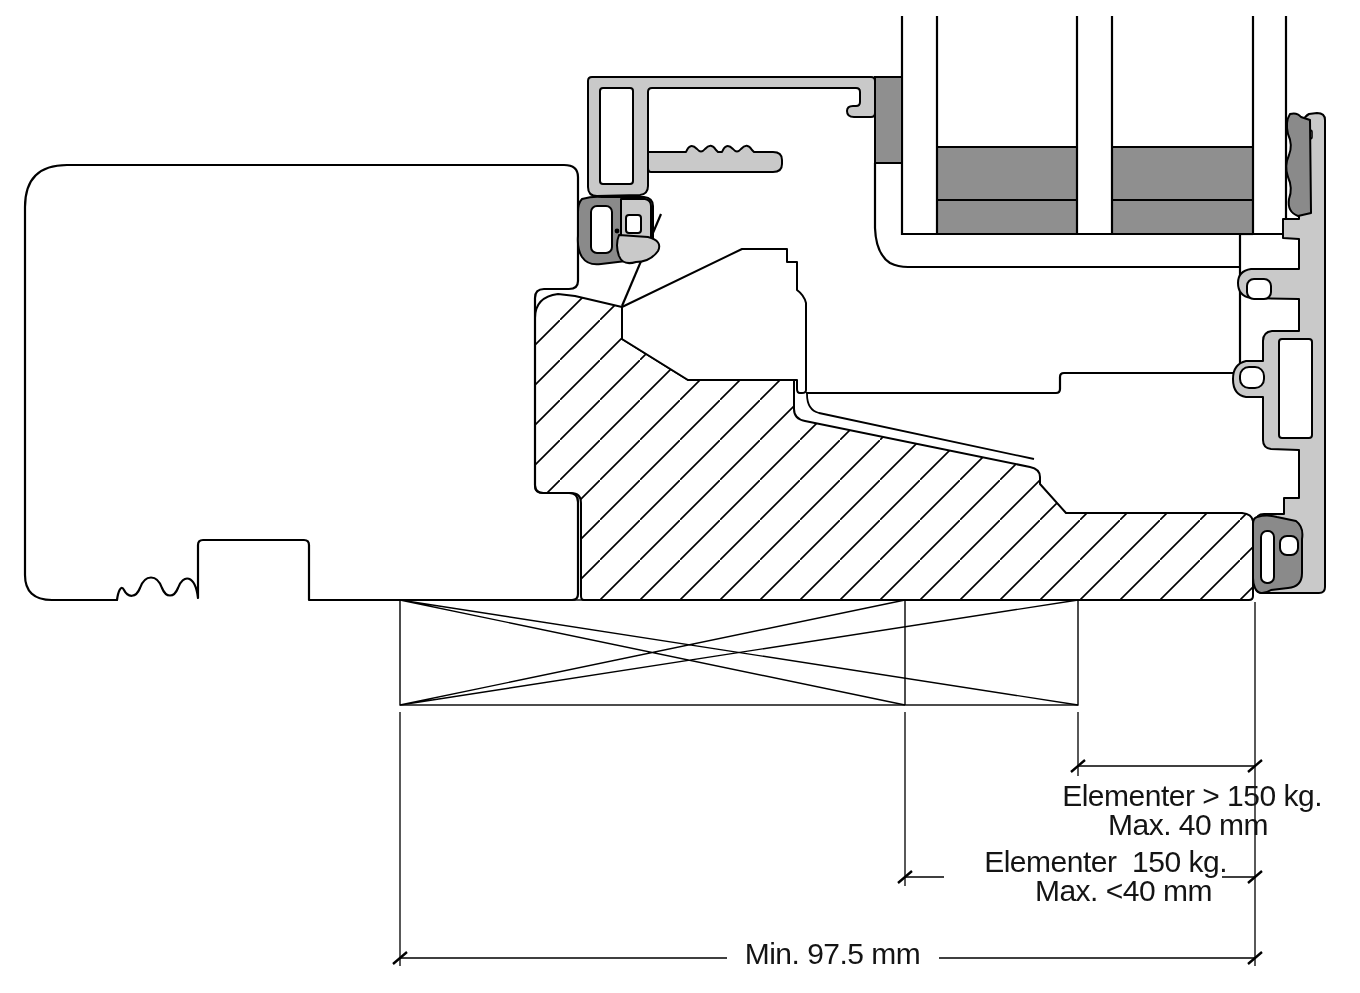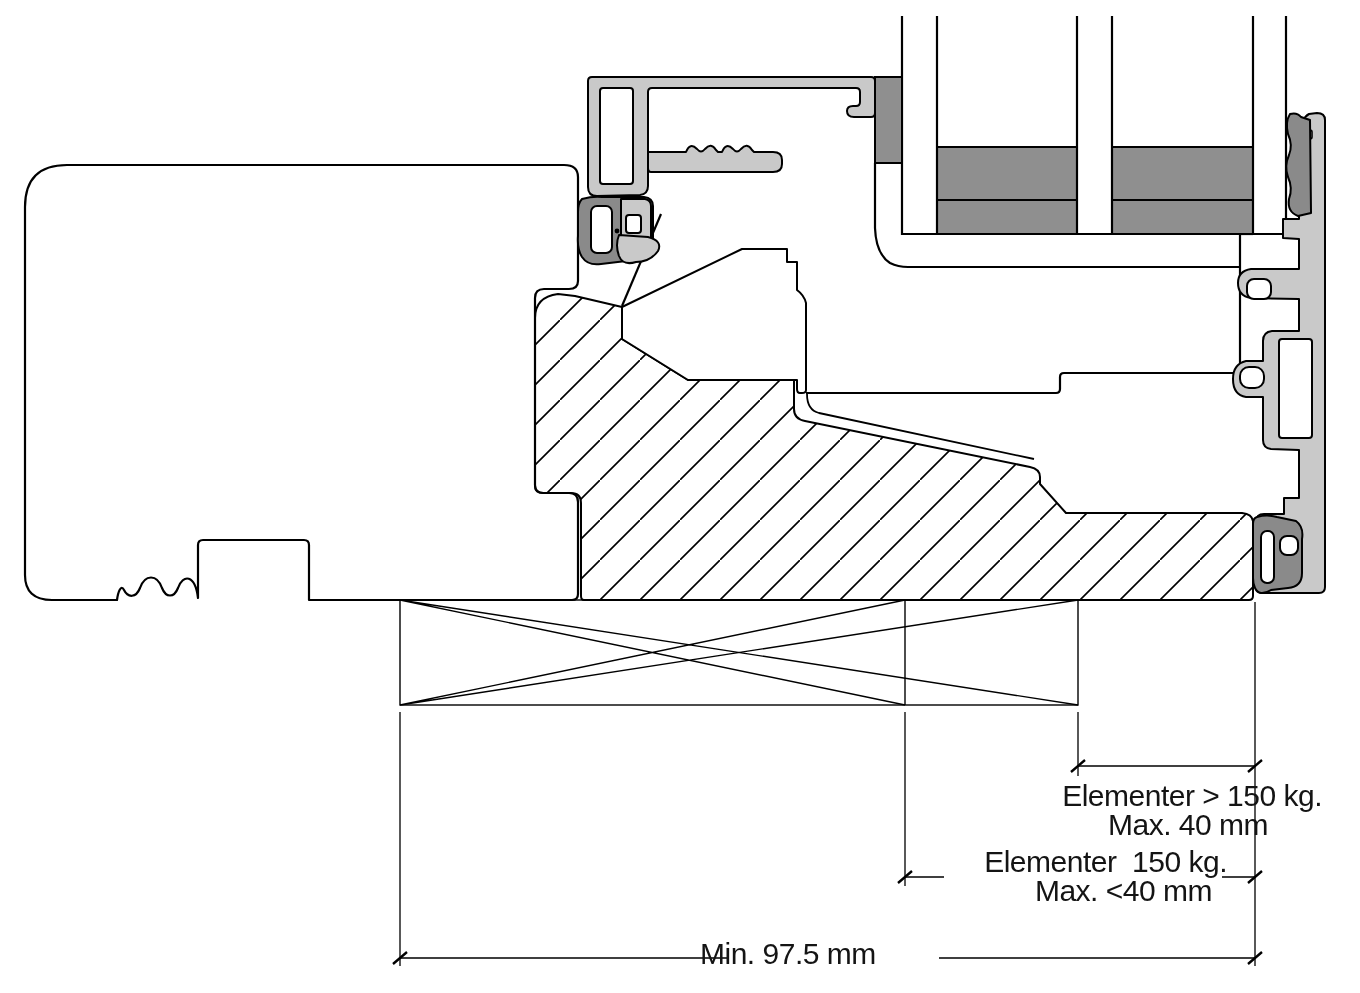--- a/index.html
+++ b/index.html
@@ -2,21 +2,21 @@
 <html><head>
 <meta charset="utf-8">
 <style>
   html,body{margin:0;padding:0;background:#ffffff;}
   .stage{position:relative;width:1360px;height:993px;background:#ffffff;overflow:hidden;
          font-family:"Liberation Sans", sans-serif;}
   .stage svg{position:absolute;left:0;top:0;}
   .dim-label{position:absolute;color:#141414;font-size:30px;line-height:1.0;
              white-space:pre;letter-spacing:-0.5px;}
   .ra{text-align:right;}
-  .ctr{}
+  .ctr{text-align:center;}
 </style>
 </head>
 <body>
 
 <div class="stage">
 
   <svg width="1360" height="993" viewBox="0 0 1360 993">
     <defs>
       <pattern id="hatch" patternUnits="userSpaceOnUse" width="40" height="40">
         <path d="M -12,52 L 52,-12 M 28,92 L 92,28 M -52,12 L 12,-52" stroke="#000" stroke-width="1.6" fill="none"></path>

